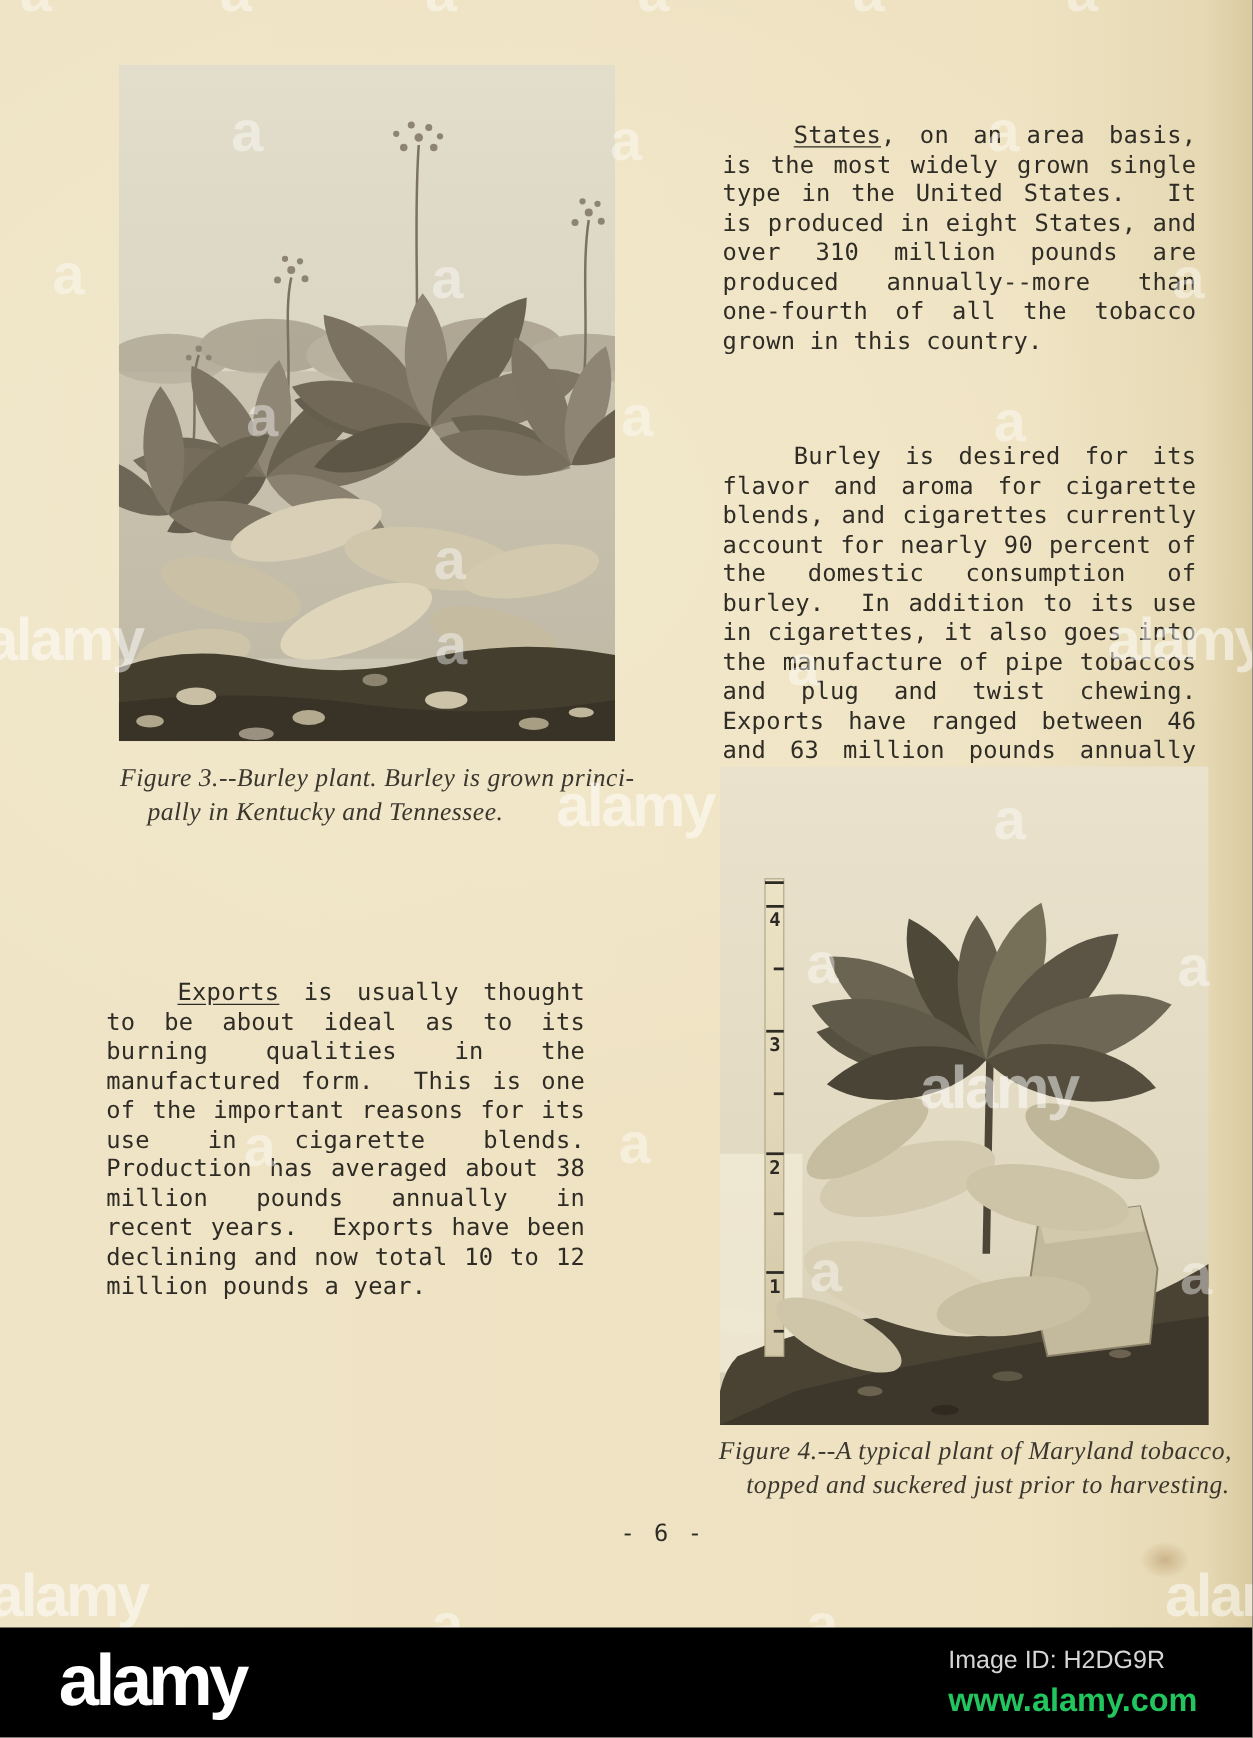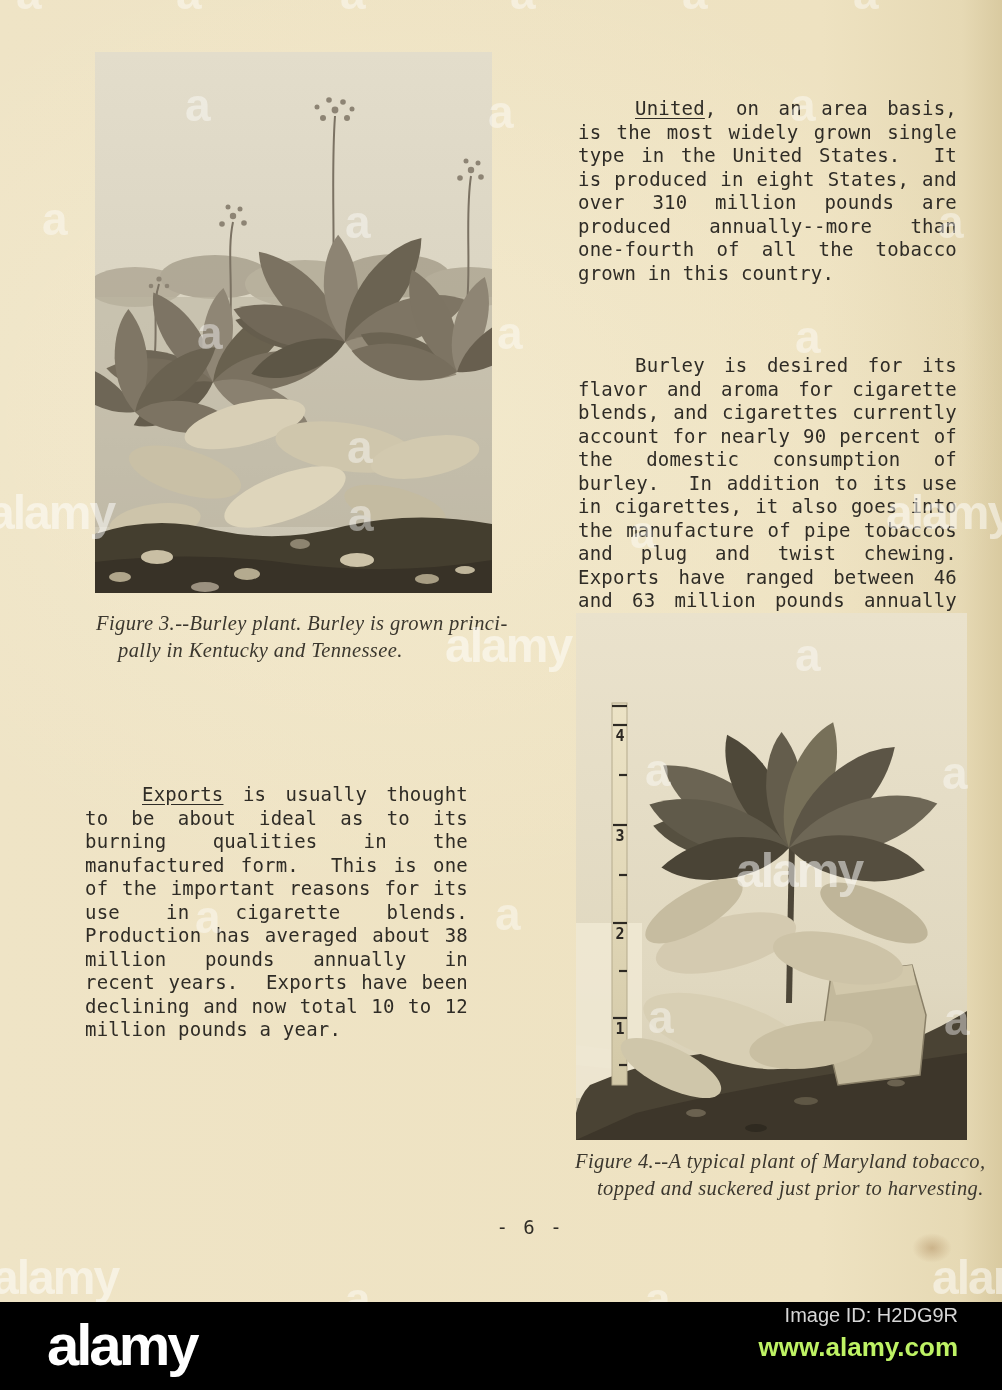--- a/index.html
+++ b/index.html
@@ -63,24 +63,24 @@
   
   #footer-bar{
     position:absolute; left:0; top:1302px; width:1002px; height:88px;
     background:#000; z-index:10;
   }
   #footer-logo{
     position:absolute; left:47px; top:0; height:88px; line-height:86px;
     font-family:"Liberation Sans", sans-serif;
     font-weight:bold; font-size:58px; letter-spacing:-3px; color:#fff;
   }
-  #footer-right{position:absolute; right:44px; top:2px; text-align:right;
+  #footer-right{position:absolute; right:44px; top:15px; text-align:left;
     font-family:"Liberation Sans", sans-serif;}
   #footer-image-id{font-size:20px; color:#d6d6d6; margin-bottom:5px;}
-  #footer-url{font-size:26px; font-weight:bold; color:#bef264;}
+  #footer-url{font-size:26px; font-weight:bold; color:#22c55e;}
   
   #paper-stain{
     position:absolute; left:912px; top:1233px; width:40px; height:30px;
     background:radial-gradient(ellipse at center, rgba(150,105,55,0.35), rgba(150,105,55,0) 70%);
     border-radius:50%;
   }
 </style>
 </head>
 <body>
 
@@ -191,21 +191,21 @@
         <ellipse cx="332" cy="527" rx="12" ry="5" fill="#a89e84"></ellipse>
         <ellipse cx="205" cy="492" rx="10" ry="5" fill="#8d8470"></ellipse>
         <ellipse cx="110" cy="535" rx="14" ry="5" fill="#9b9180"></ellipse>
         <ellipse cx="370" cy="518" rx="10" ry="4" fill="#c0b69b"></ellipse>
         <ellipse cx="25" cy="525" rx="11" ry="5" fill="#b0a68b"></ellipse>
       </g>
     </svg>
   </div>
 
   <div class="typewriter" style="left:578px; top:50px; width:379px;">
-    <p><span class="lead-underline">United</span><span>, on an area basis, is the most widely grown single type in the United States.  It is produced in eight States, and over 310 million pounds are produced annually--more than one-fourth of all the tobacco grown in this country.</span></p>
+    <p><span class="lead-underline">States</span><span>, on an area basis, is the most widely grown single type in the United States.  It is produced in eight States, and over 310 million pounds are produced annually--more than one-fourth of all the tobacco grown in this country.</span></p>
     <p>Burley is desired for its flavor and aroma for cigarette blends, and cigarettes currently account for nearly 90 percent of the domestic consumption of burley.  In addition to its use in cigarettes, it also goes into the manufacture of pipe tobaccos and plug and twist chewing.  Exports have ranged between 46 and 63 million pounds annually in recent years.</p>
   </div>
 
   <div class="caption" style="left:96px; top:610px; width:414px;">Figure 3.--Burley plant. Burley is grown princi-
 pally in Kentucky and Tennessee.</div>
 
   <div class="typewriter" style="left:85px; top:736px; width:383px;">
     <p><span class="lead-underline">Exports</span><span> is usually thought to be about ideal as to its burning qualities in the manufactured form.  This is one of the important reasons for its use in cigarette blends.  Production has averaged about 38 million pounds annually in recent years.  Exports have been declining and now total 10 to 12 million pounds a year.</span></p>
   </div>
 

